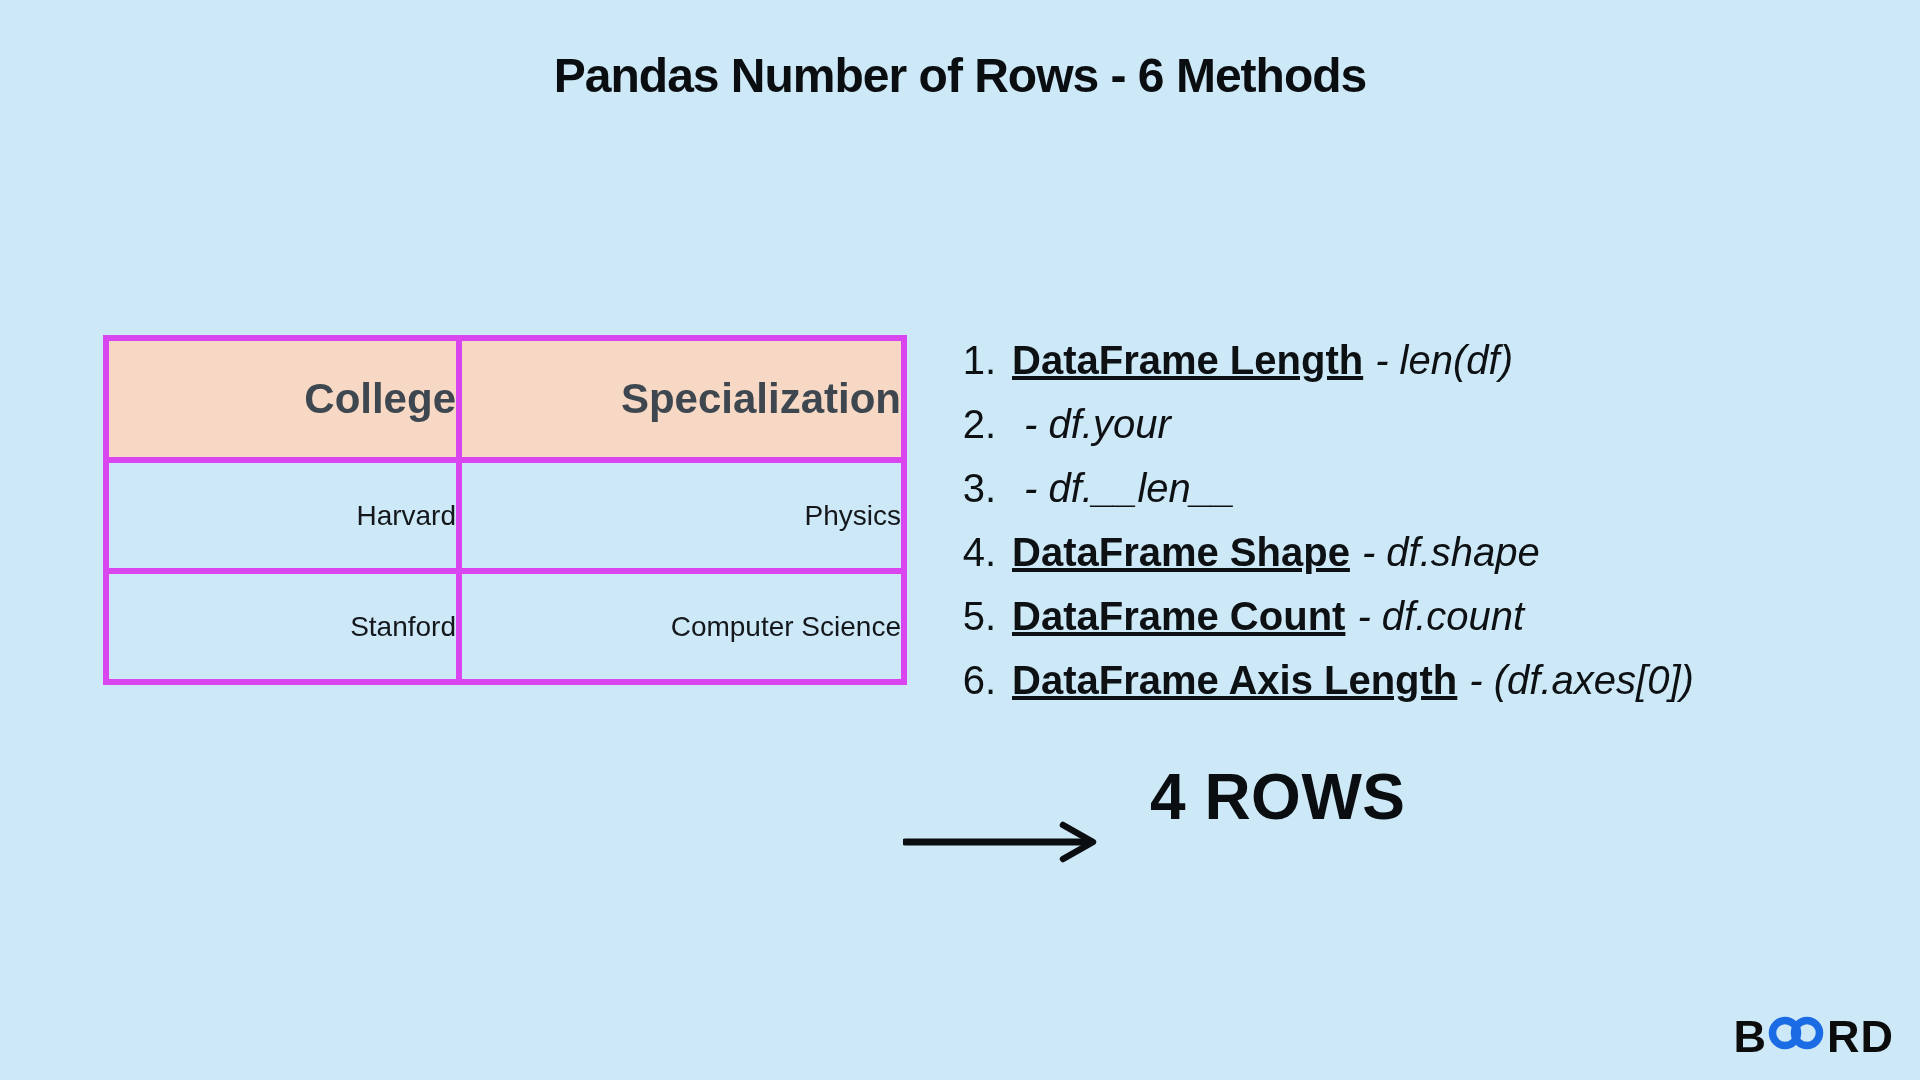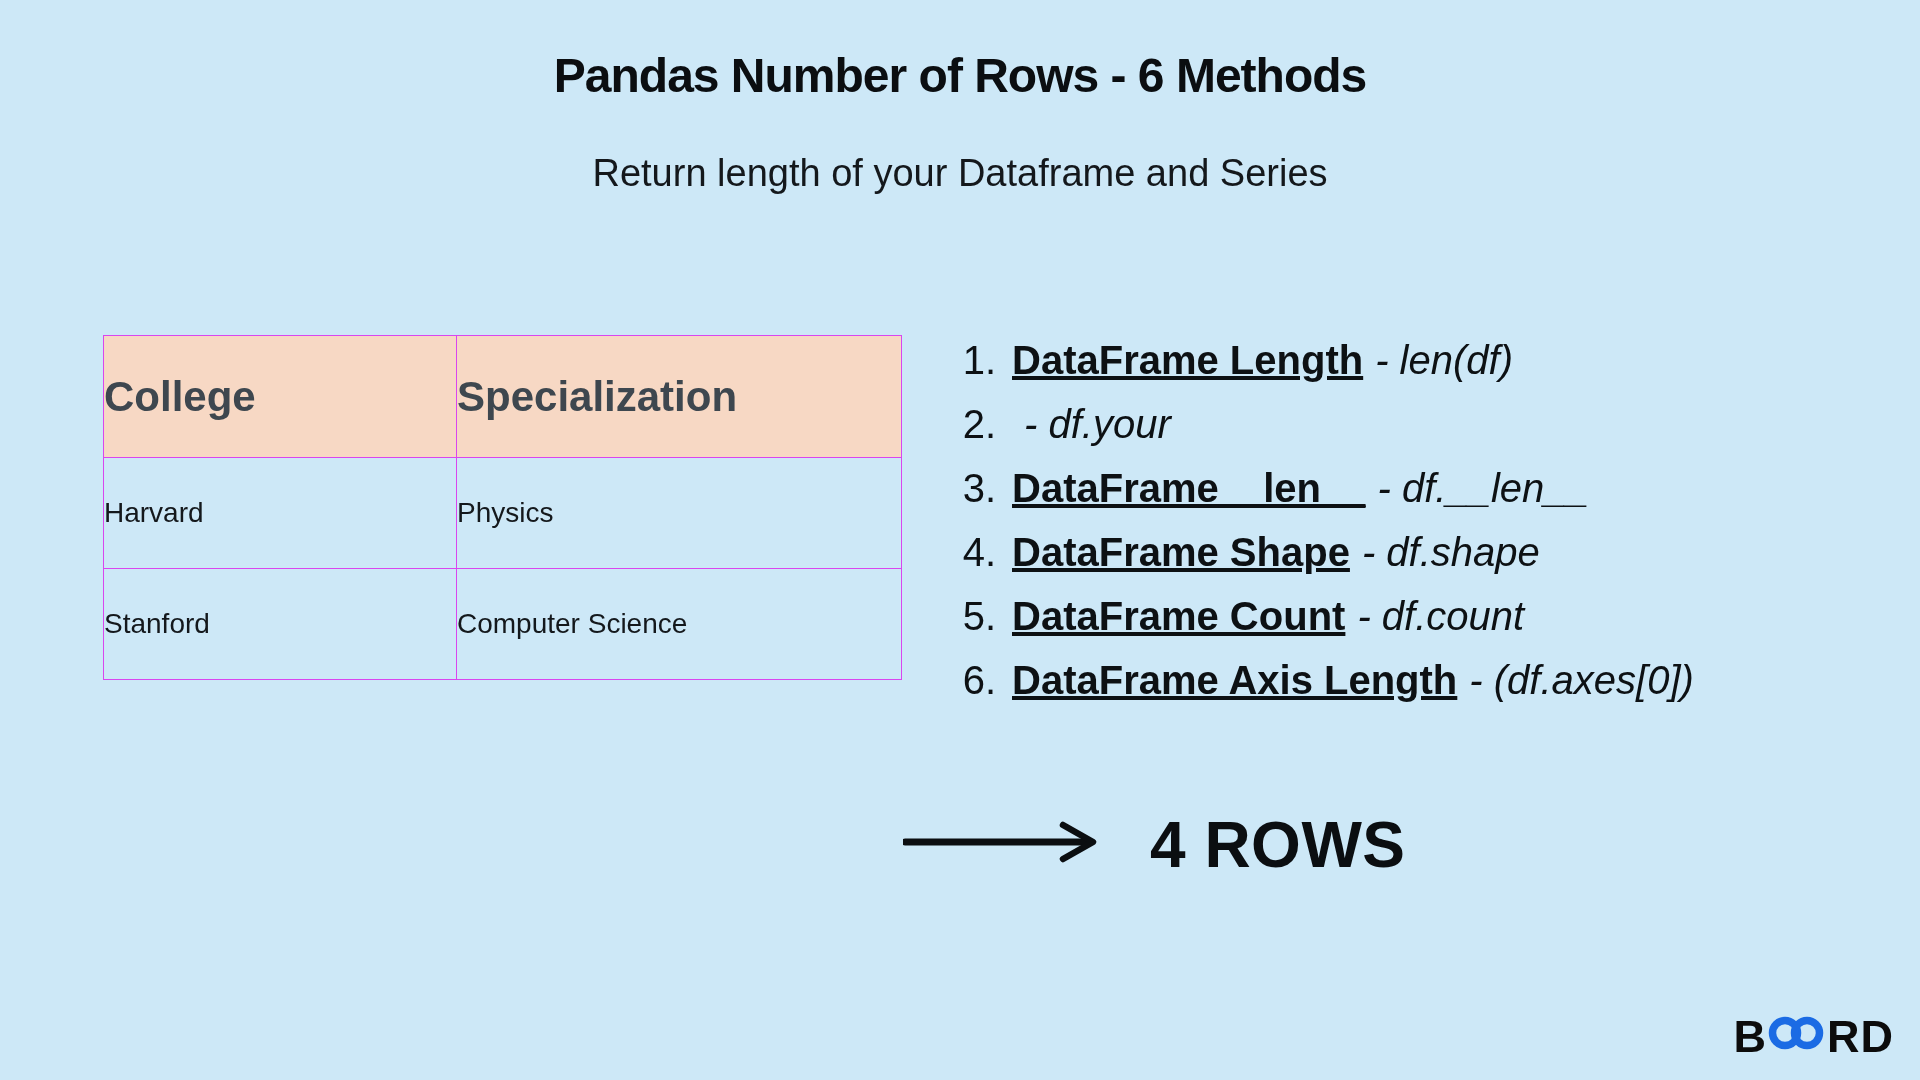--- a/index.html
+++ b/index.html
@@ -35,22 +35,22 @@
     font-weight: 400;
     color: #14181c;
   }
 
   table.college {
     position: absolute;
     left: 103px; top: 335px;
     border-collapse: collapse;
   }
   table.college th, table.college td {
-    border: 1px solid #d946ef;
-    text-align: left;
+    border: 6px solid #d946ef;
+    text-align: right;
     vertical-align: middle;
   }
   table.college th {
     background: #f7d8c4;
     color: #3e474f;
     font-size: 42px;
     font-weight: 700;
     height: 122px;
   }
   table.college th.col-college { width: 353px; }
@@ -85,21 +85,21 @@
   ol.methods .name { font-weight: 700; text-decoration: underline; }
   ol.methods .rest { margin-left: 12px; font-weight: 400; font-style: italic; }
 
   .arrow-wrap {
     position: absolute;
     left: 903px; top: 818px;
     width: 200px; height: 48px;
   }
   .rows-label {
     position: absolute;
-    left: 1150px; top: 808px;
+    left: 1150px; top: 760px;
     font-size: 64px;
     font-weight: 800;
     letter-spacing: 0.5px;
     color: #0b0e11;
     white-space: nowrap;
   }
 
   .brand {
     position: absolute;
     right: 26px; bottom: 16px;
@@ -111,21 +111,20 @@
     color: #0c0c0c;
   }
   .brand svg { margin: 4px 1px 0 1px; }
 </style>
 </head>
 <body>
 
 <div id="stage">
 
   <div class="title">Pandas Number of Rows - 6 Methods</div>
-  <div class="subtitle">Return length of your Dataframe and Series</div>
 
   <table class="college">
     <thead>
       <tr>
         <th class="col-college">College</th>
         <th class="col-spec">Specialization</th>
       </tr>
     </thead>
     <tbody>
       <tr>
@@ -144,21 +143,20 @@
       <span class="num">1.</span>
       <span class="name">DataFrame Length</span>
       <span class="rest">- len(df)</span>
     </li>
     <li>
       <span class="num">2.</span>
       <span class="rest">- df.your</span>
     </li>
     <li>
       <span class="num">3.</span>
-      <span class="name">DataFrame__len__</span>
       <span class="rest">- df.__len__</span>
     </li>
     <li>
       <span class="num">4.</span>
       <span class="name">DataFrame Shape</span>
       <span class="rest">- df.shape</span>
     </li>
     <li>
       <span class="num">5.</span>
       <span class="name">DataFrame Count</span>

